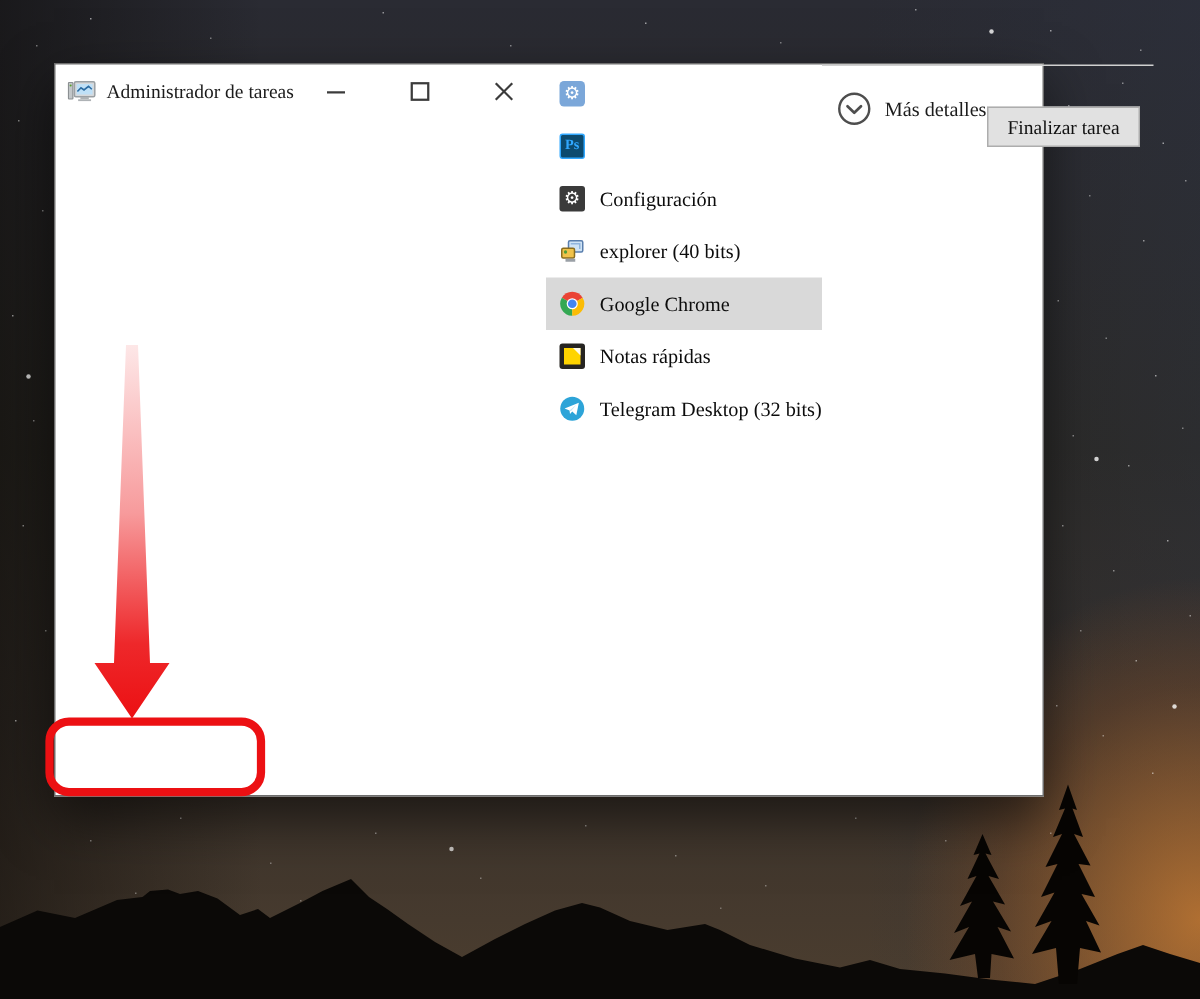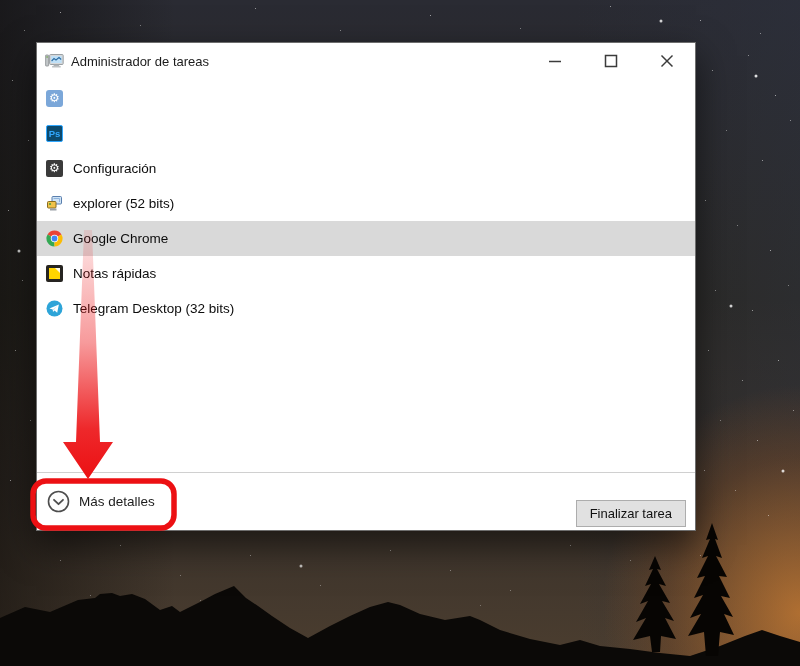--- a/index.html
+++ b/index.html
@@ -34,21 +34,21 @@
       90px 595px rgba(255,255,255,.35);}
   .stars-bright{position:absolute;top:0;left:0;width:2px;height:2px;border-radius:50%;background:transparent;z-index:1;
     box-shadow:755px 75px 0 .5px rgba(255,255,255,.85),730px 305px 0 .5px rgba(255,255,255,.8),
       18px 250px 0 .5px rgba(255,255,255,.75),300px 565px 0 .5px rgba(255,255,255,.7),
       660px 20px 0 .5px rgba(255,255,255,.8),782px 470px 0 .5px rgba(255,255,255,.8);}
   
   .terrain{position:absolute;left:0;bottom:0;width:800px;height:160px;z-index:2;}
   
   .tm-window{position:absolute;left:36px;top:42px;width:660px;height:489px;z-index:10;
     background:#fff;border:1px solid #6e6e6e;box-sizing:border-box;
-    box-shadow:0 14px 34px rgba(0,0,0,.55);display:flex;flex-direction:column;}
+    box-shadow:0 14px 34px rgba(0,0,0,.55);display:flex;flex-direction:row;font-family:Liberation Serif, serif;}
   .titlebar{height:36px;display:flex;align-items:center;padding-left:8px;flex:0 0 auto;}
   .title-text{font-size:13px;color:#1b1b1b;margin-left:7px;flex:1 1 auto;white-space:nowrap;}
   .ctrl{width:56px;height:36px;display:flex;align-items:center;justify-content:center;cursor:default;}
   
   .task-list{flex:0 0 auto;padding-top:2px;}
   .task-row{height:35px;display:flex;align-items:center;padding-left:9px;font-size:13.5px;color:#0c0c0c;}
   .task-row.selected{background:#d9d9d9;}
   .task-icon{width:17px;height:17px;flex:0 0 17px;margin-right:10px;position:relative;display:flex;align-items:center;justify-content:center;}
   .ic-settings-blue{background:#7ba7d9;border-radius:3px;color:#fff;font-size:12px;line-height:17px;text-align:center;}
   .ic-settings-dark{background:#3a3a3a;border-radius:2px;color:#fff;font-size:12px;line-height:17px;text-align:center;}
@@ -137,21 +137,21 @@
     <div class="task-row">
       <span class="task-icon">
         <svg width="17" height="17" viewBox="0 0 17 17">
           <rect x="6" y="1.5" width="9.5" height="7.5" rx="1" fill="#cfe3f5" stroke="#5a7fae" stroke-width="1"></rect>
           <polyline points="7.5,3.5 13.5,3.5 13.5,7" stroke="#8fb4dd" fill="none" stroke-width="1"></polyline>
           <rect x="1.5" y="6.5" width="8.5" height="6.5" rx="1" fill="#f0c24a" stroke="#8a6d1f" stroke-width="1"></rect>
           <rect x="4" y="13.5" width="6.5" height="2" fill="#9aa0a6"></rect>
           <circle cx="4" cy="9" r="1.1" fill="#4d9e3a"></circle>
         </svg>
       </span>
-      <span>explorer (52 bits)</span>
+      <span>explorer (40 bits)</span>
     </div>
 
     <div class="task-row selected">
       <span class="task-icon">
         <svg width="17" height="17" viewBox="0 0 17 17">
           <path d="M8.5,8.5 L1.57,4.5 A8,8 0 0,1 15.43,4.5 Z" fill="#ea4335"></path>
           <path d="M8.5,8.5 L1.57,4.5 A8,8 0 0,0 8.5,16.5 Z" fill="#34a853"></path>
           <path d="M8.5,8.5 L8.5,16.5 A8,8 0 0,0 15.43,4.5 Z" fill="#fbbc05"></path>
           <circle cx="8.5" cy="8.5" r="3.7" fill="#fff"></circle>
           <circle cx="8.5" cy="8.5" r="2.9" fill="#4285f4"></circle>

